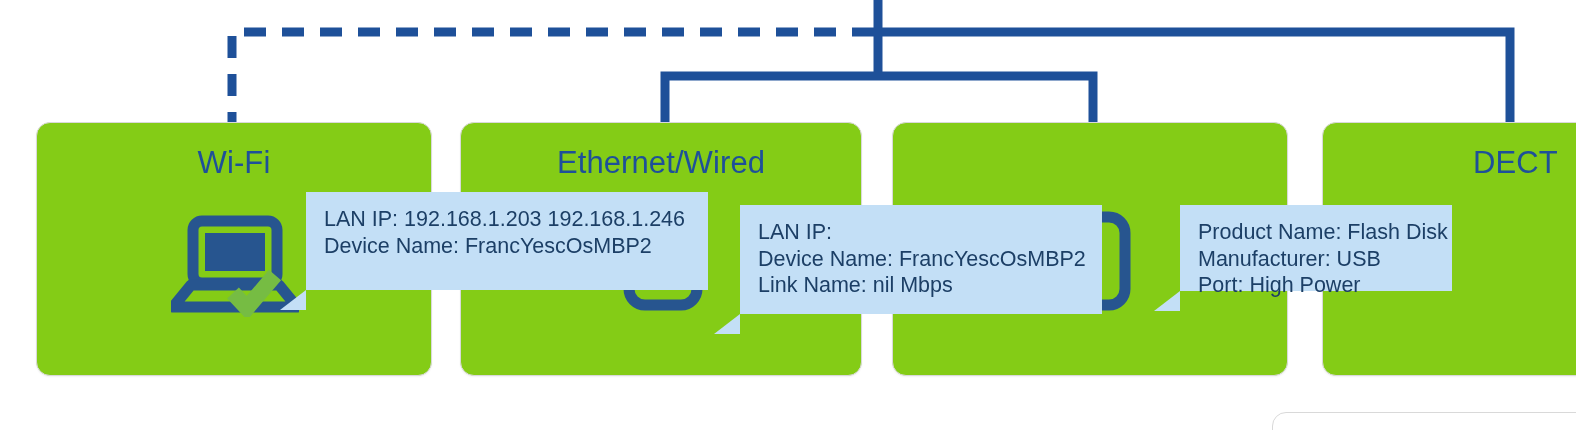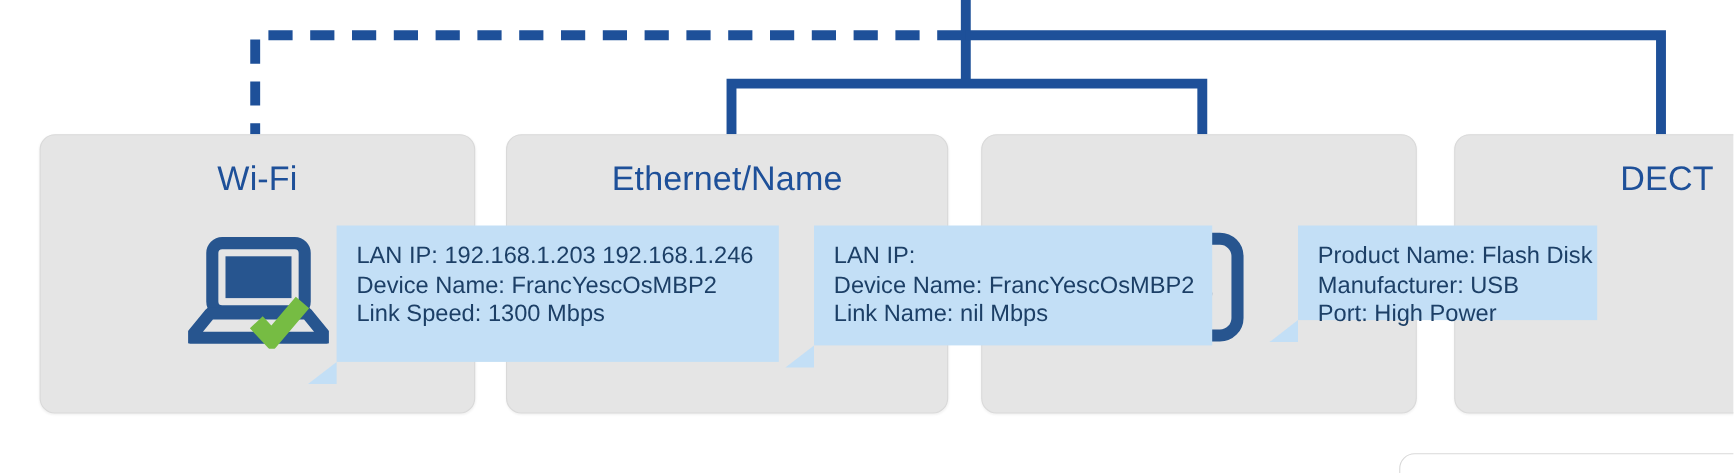--- a/index.html
+++ b/index.html
@@ -15,21 +15,21 @@
     background:#ffffff;
   }
   #wires{
     position:absolute;
     left:0; top:0;
     width:1576px; height:430px;
     pointer-events:none;
   }
   .card{
     position:absolute;
-    background:#e5e5e5;
+    background:#84cc16;
     border:1.6px solid #d9d9d9;
     border-radius:14px;
     box-sizing:border-box;
     box-shadow:0 1px 2px rgba(0,0,0,0.055);
   }
   .card-title{
     position:absolute;
     top:22px;
     left:0;
     width:100%;
@@ -101,21 +101,21 @@
       <svg viewBox="0 0 128 104" width="128" height="104">
         <rect x="22" y="8" width="84" height="62" rx="9" ry="9" fill="none" stroke="#27558f" stroke-width="11"></rect>
         <rect x="34" y="20" width="60" height="38" fill="#27558f"></rect>
         <path d="M20,72 L108,72 L126,94 L2,94 Z" fill="none" stroke="#27558f" stroke-width="11" stroke-linejoin="round"></path>
         <path d="M62,80 L76,95 L104,62" fill="none" stroke="#76bc43" stroke-width="16" stroke-linecap="butt" stroke-linejoin="miter"></path>
       </svg>
     </div>
   </div>
 
   <div class="card" style="left:460px; top:122px; width:402px; height:254px;">
-    <div class="card-title">Ethernet/Name</div>
+    <div class="card-title">Ethernet/Wired</div>
     <div class="dev-icon" style="left:138px; top:86px;">
       <svg viewBox="0 0 128 104" width="128" height="104">
         <rect x="30" y="8" width="68" height="88" rx="16" ry="16" fill="none" stroke="#27558f" stroke-width="11"></rect>
         <circle cx="64" cy="58" r="11" fill="#27558f"></circle>
       </svg>
     </div>
   </div>
 
   <div class="card" style="left:892px; top:122px; width:396px; height:254px;">
     <div class="dev-icon" style="left:134px; top:86px;">
@@ -125,24 +125,23 @@
       </svg>
     </div>
   </div>
 
   <div class="card" style="left:1322px; top:122px; width:330px; height:254px;">
     <div class="card-title shift-right">DECT</div>
   </div>
 
   <div class="partial-card" style="left:1272px; top:412px; width:330px; height:120px;"></div>
 
-  <div class="tooltip" style="left:306px; top:205px; width:402px; height:124px;">
+  <div class="tooltip" style="left:306px; top:192px; width:402px; height:98px;">
     <span class="tt-line">LAN IP: 192.168.1.203 192.168.1.246</span>
     <span class="tt-line">Device Name: FrancYescOsMBP2</span>
-    <span class="tt-line">Link Speed: 1300 Mbps</span>
     <span class="tt-tail"></span>
   </div>
 
   <div class="tooltip" style="left:740px; top:205px; width:362px; height:109px;">
     <span class="tt-line">LAN IP:</span>
     <span class="tt-line">Device Name: FrancYescOsMBP2</span>
     <span class="tt-line">Link Name: nil Mbps</span>
     <span class="tt-tail"></span>
   </div>
 

